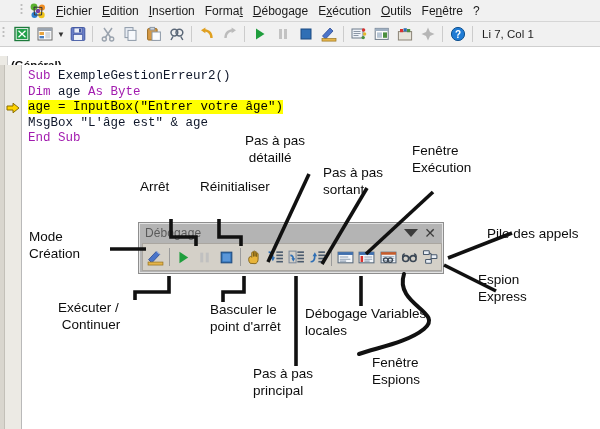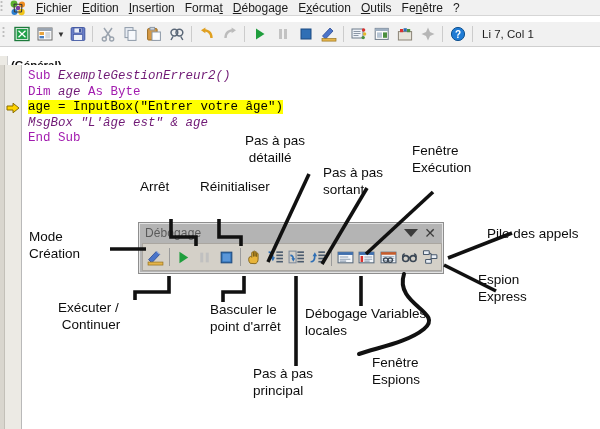--- a/index.html
+++ b/index.html
@@ -8,25 +8,25 @@
     width:600px; height:429px; position:relative;
     background:#ffffff;
     font-family:"Liberation Sans", sans-serif;
     overflow:hidden;
   }
 
   
   #vbe { position:absolute; left:0; top:0; width:600px; height:429px; }
 
   .menubar {
-    position:absolute; left:0; top:0; width:600px; height:16px;
+    position:absolute; left:0; top:0; width:600px; height:22px;
     background:#f1f1f1;
     border-bottom:1px solid #d6d6d6;
     display:flex; align-items:center;
-    padding-left:0;
+    padding-left:20px;
   }
   .grip { width:6px; height:16px; margin-right:2px;
     background:
       radial-gradient(circle at 1.5px 2px, #bdbdbd 1px, transparent 1.2px),
       radial-gradient(circle at 1.5px 6px, #bdbdbd 1px, transparent 1.2px),
       radial-gradient(circle at 1.5px 10px, #bdbdbd 1px, transparent 1.2px);
   }
   .app-logo { width:18px; height:18px; margin:0 4px 0 1px; position:relative; }
   .menu-item {
     font-size:12px; color:#1b1b1b; padding:2px 5px; white-space:nowrap;
@@ -65,21 +65,21 @@
     background:#eceae4; border-right:1px solid #b9b9b9;
   }
   .gutter-edge { position:absolute; left:0; top:0; width:5px; height:364px;
     background:#d9d6ce; border-right:1px solid #c3c0b8;}
   .code {
     position:absolute; left:28px; top:4px;
     font-family:"Liberation Mono", monospace;
     font-size:12.5px; line-height:15.6px; white-space:pre;
   }
   .c-kw  { color:#a21caf; }
-  .c-txt { color:#701a75;font-style:italic; }
+  .c-txt { color:#0f172a; }
   .c-cur { background:#ffff00; color:#000000; }
   .arrow-marker {
     position:absolute; left:6px; top:35px; width:14px; height:12px;
   }
 
   
   #dbg {
     position:absolute; left:138px; top:222px; width:306px; height:52px;
     background:#b4b4b4;
     border:1px solid #8e8e8e;

